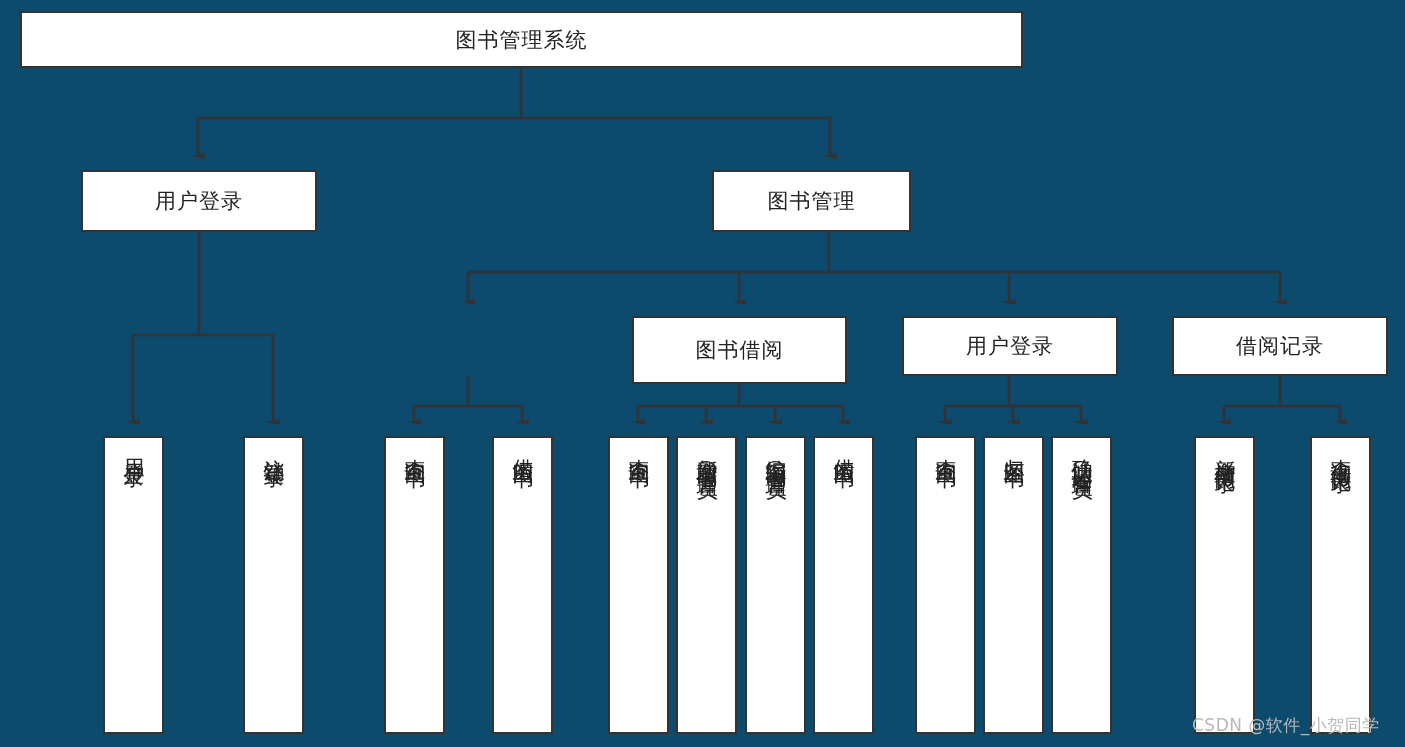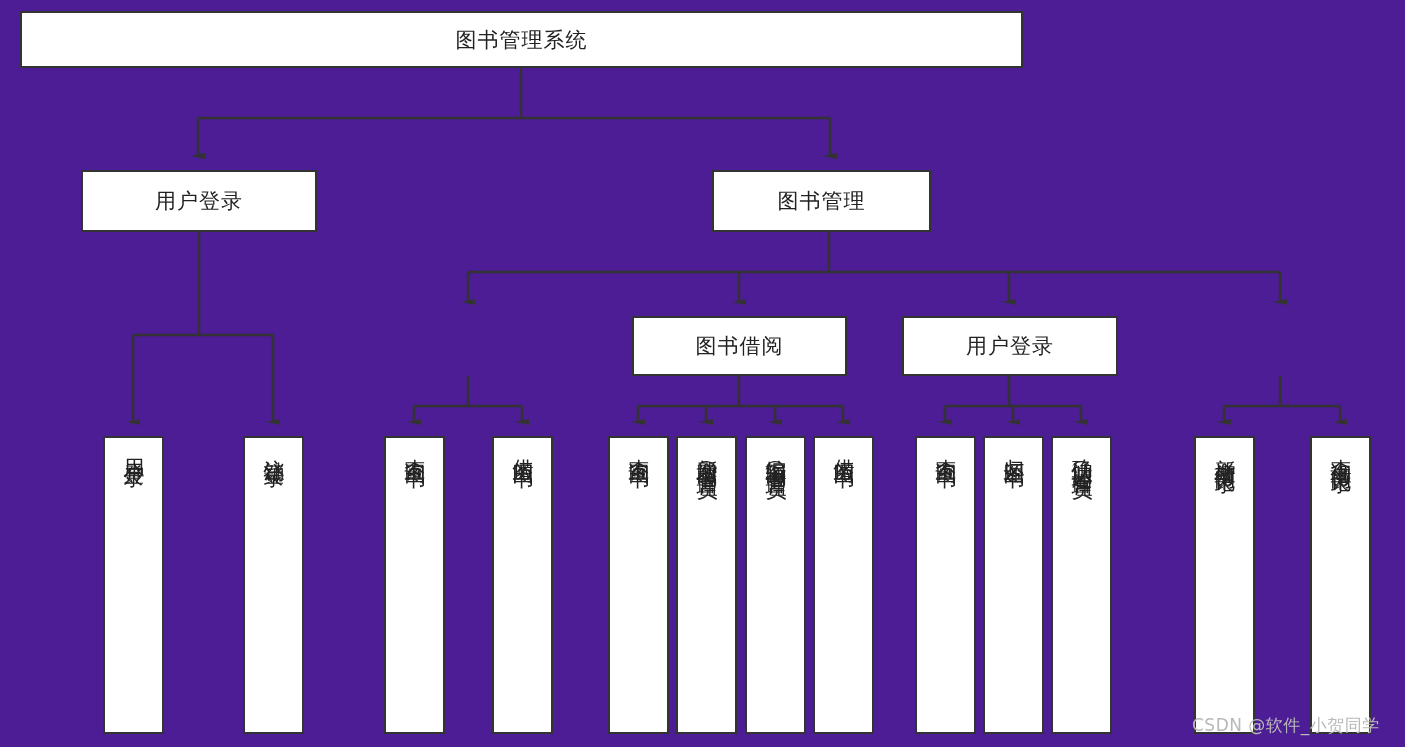--- a/index.html
+++ b/index.html
@@ -8,21 +8,21 @@
     padding: 0;
     background: #ffffff;
   }
   body {
     font-family: "DejaVu Sans", "Liberation Sans", sans-serif;
   }
   #stage {
     position: relative;
     width: 1405px;
     height: 747px;
-    background: #4c1d95;
+    background: #0c4a6e;
     overflow: hidden;
   }
   svg.edges {
     position: absolute;
     left: 0;
     top: 0;
     width: 1405px;
     height: 747px;
     pointer-events: none;
   }
@@ -115,29 +115,32 @@
     </g>
   </svg>
 
   <div class="node h" style="left:20px; top:11px; width:1003px; height:57px;">
     <span>图书管理系统</span>
   </div>
 
   <div class="node h" style="left:81px; top:170px; width:236px; height:62px;">
     <span>用户登录</span>
   </div>
-  <div class="node h" style="left:712px; top:170px; width:219px; height:62px;">
+  <div class="node h" style="left:712px; top:170px; width:199px; height:62px;">
     <span>图书管理</span>
   </div>
 
-  <div class="node h" style="left:632px; top:316px; width:215px; height:60px;justify-content:center;">
+  <div class="node h" style="left:632px; top:316px; width:215px; height:68px;justify-content:center;">
     <span>图书借阅</span>
   </div>
   <div class="node h" style="left:902px; top:316px; width:216px; height:60px;">
     <span>用户登录</span>
+  </div>
+  <div class="node h" style="left:1172px; top:316px; width:216px; height:60px;">
+    <span>借阅记录</span>
   </div>
 
   <div class="node v" style="left:103px; top:436px; width:61px; height:298px;">
     <span>用户登录</span>
   </div>
   <div class="node v" style="left:243px; top:436px; width:61px; height:298px;">
     <span>注销登录</span>
   </div>
 
   <div class="node v" style="left:384px; top:436px; width:61px; height:298px;">

